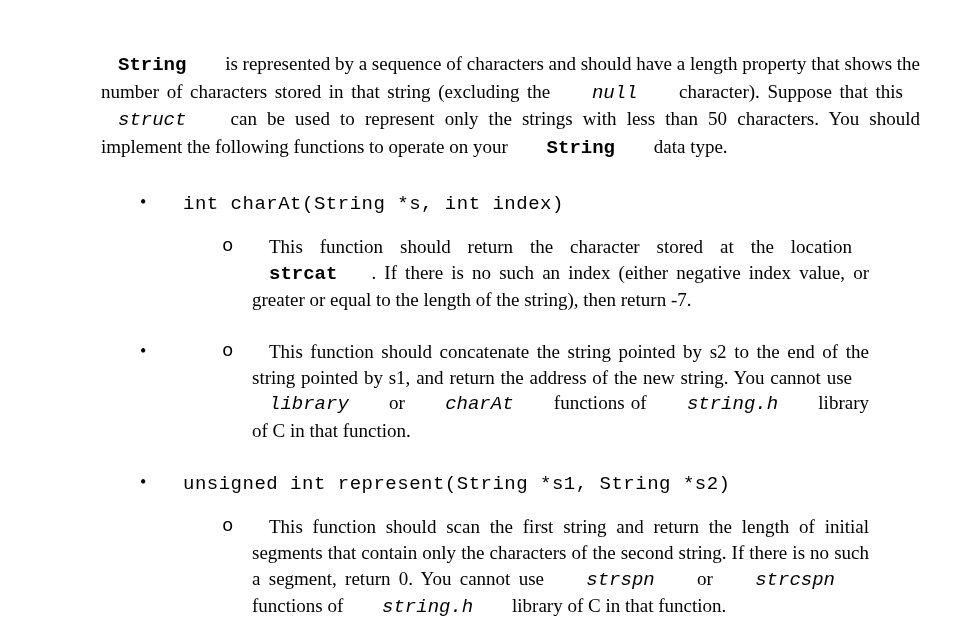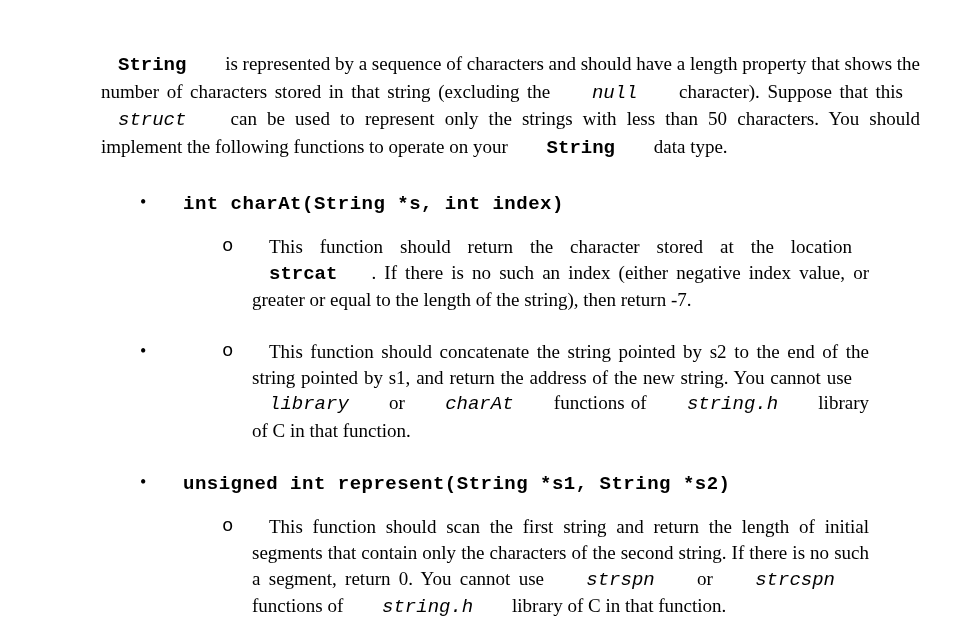--- a/index.html
+++ b/index.html
@@ -38,21 +38,21 @@
     }
     ul.outer > li::before {
       content: "•";
       position: absolute;
       left: -26px;
       top: 0;
       font-size: 18px;
     }
     .func-sig {
       font-family: 'Courier New', Courier, monospace;
-      font-weight: bold;
+      font-weight: normal;
       letter-spacing: 0.5px;
     }
     ul.inner {
       list-style: none;
       padding-left: 52px;
       margin-top: 4px;
     }
     ul.inner > li {
       position: relative;
       text-align: justify;

